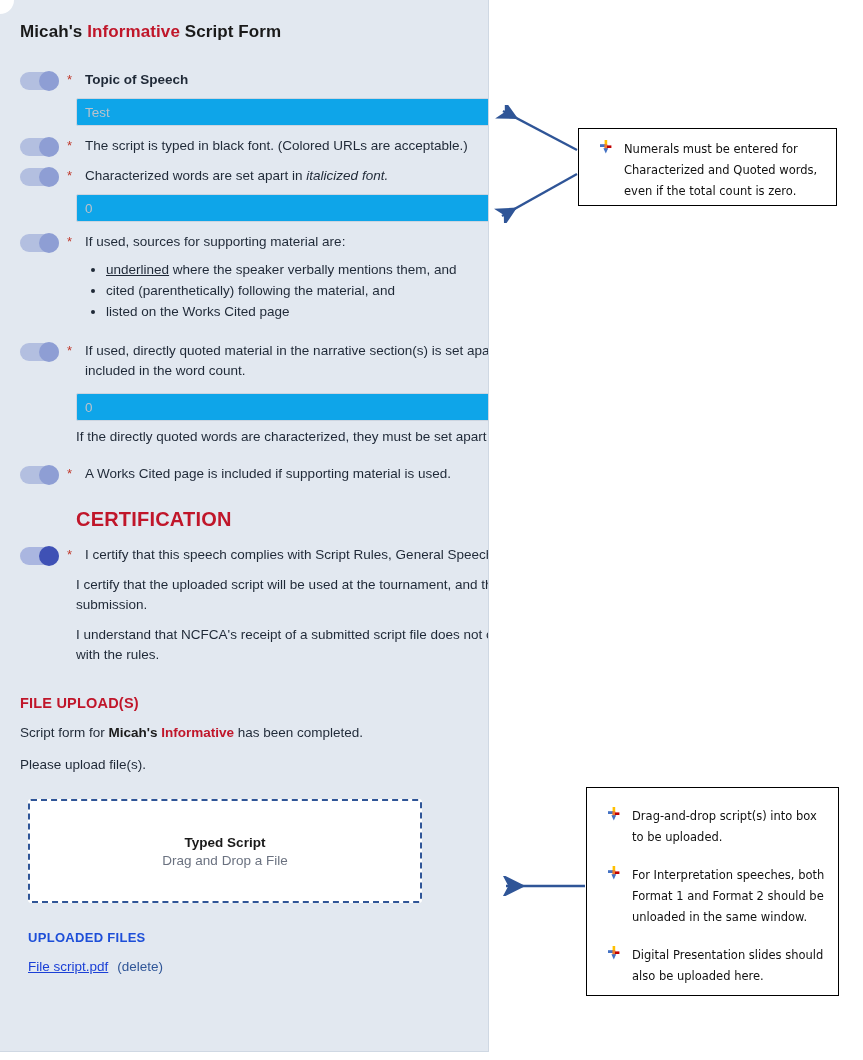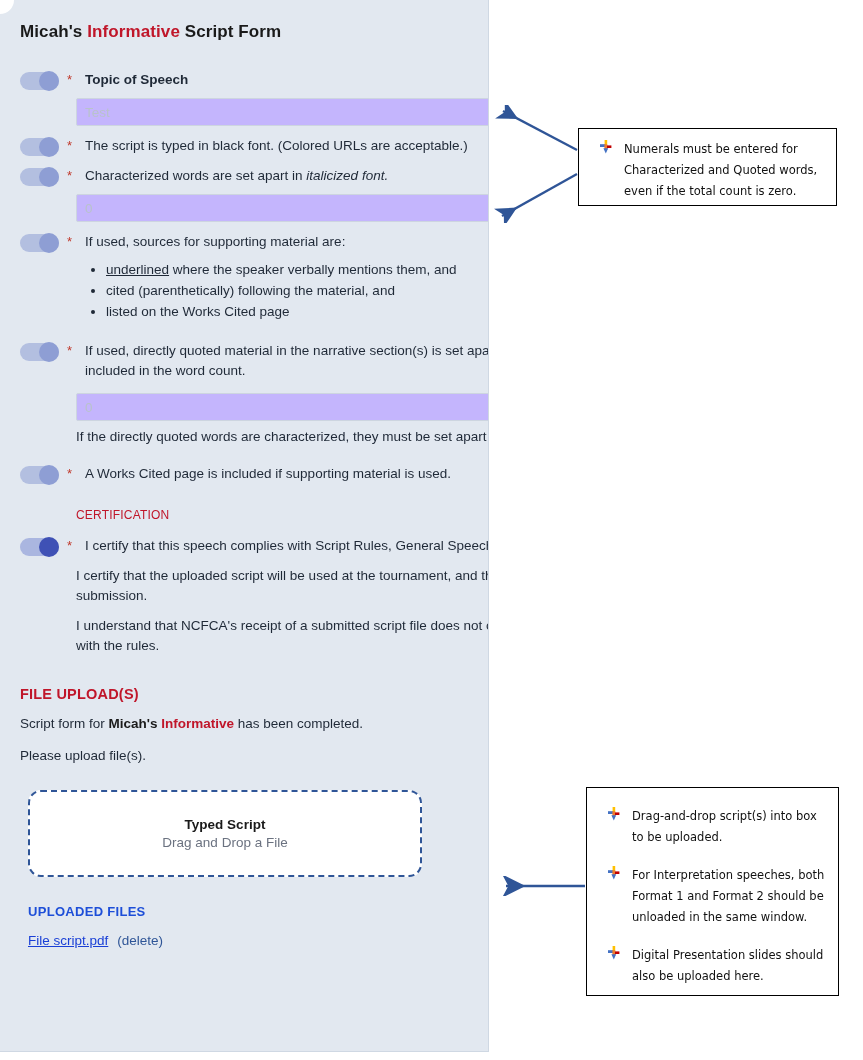--- a/index.html
+++ b/index.html
@@ -102,21 +102,21 @@
   .row-label i { font-style: italic; }
 
   .field-wrap {
     margin: 8px 0 0 76px;
   }
   .text-input {
     display: block;
     width: 694px;
     height: 28px;
     box-sizing: border-box;
-    background: #c4b5fd;
+    background: #0ea5e9;
     border: 1px solid #cdd5e0;
     border-radius: 2px;
     padding: 4px 8px;
     font-family: "Liberation Sans", sans-serif;
     font-size: 13.5px;
     color: #1f2937;
   }
   .text-input::placeholder { color: #b9c2cc; }
 
   .bullets {
@@ -135,22 +135,22 @@
   .helper {
     margin: 6px 0 0 76px;
     font-size: 13.5px;
     line-height: 20px;
     color: #1f2937;
     white-space: nowrap;
   }
 
   .section-head {
     margin: 24px 0 0 76px;
-    font-size: 12px;
-    font-weight: normal;
+    font-size: 20px;
+    font-weight: bold;
     color: #c0162a;
     letter-spacing: .2px;
   }
   .cert-para {
     margin: 10px 0 0 76px;
     font-size: 13.5px;
     line-height: 20px;
     color: #1f2937;
     white-space: pre-wrap;
   }
@@ -167,25 +167,25 @@
     font-size: 13.5px;
     line-height: 20px;
     color: #1f2937;
   }
   .upload-line b { font-weight: bold; color:#1a1a1a;}
   .upload-line .hl { color: #c0162a; font-weight: bold; }
 
   .dropzone {
     margin: 24px 0 12px 28px;
     width: 394px;
-    height: 87px;
+    height: 104px;
     box-sizing: border-box;
     background: #ffffff;
     border: 2px dashed #2f5597;
-    border-radius: 13px;
+    border-radius: 3px;
     display: flex;
     flex-direction: column;
     align-items: center;
     justify-content: center;
   }
   .dz-title {
     font-size: 13.5px;
     font-weight: bold;
     color: #1a1a1a;
     margin-bottom: 3px;

